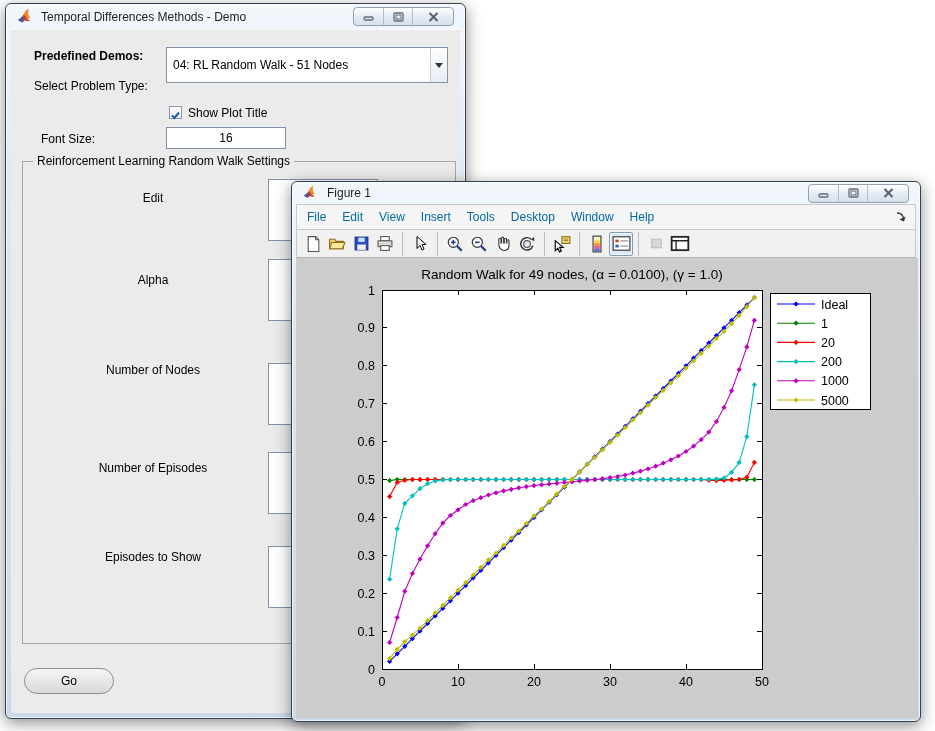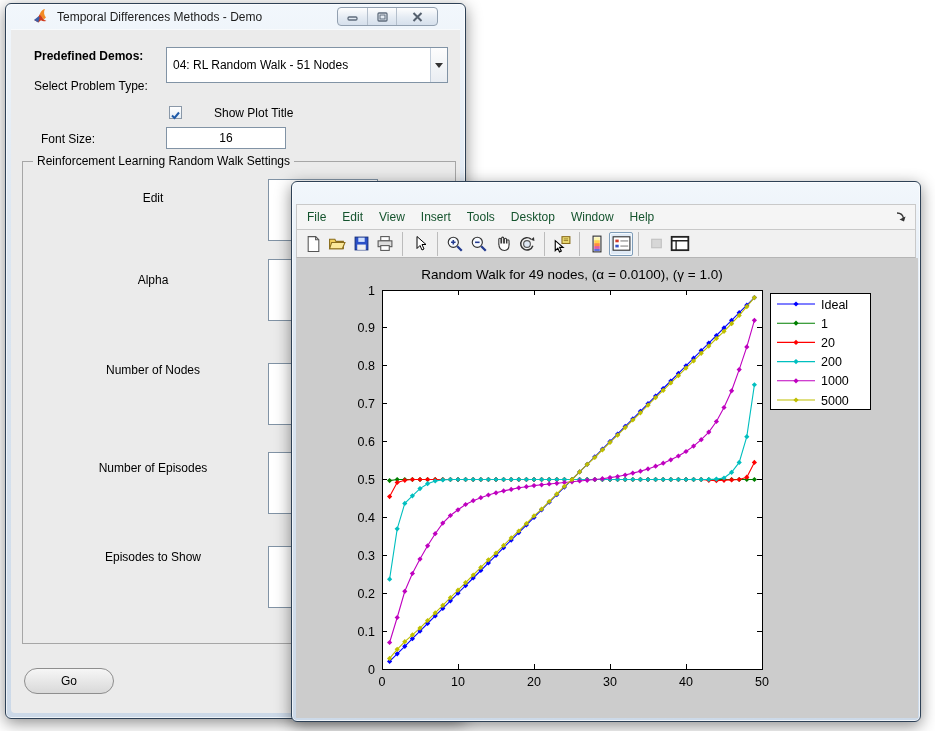--- a/index.html
+++ b/index.html
@@ -4,21 +4,21 @@
 <style>
   html,body{margin:0;padding:0;background:#fff;}
   *{box-sizing:border-box;}
   body{font-family:"Liberation Sans","DejaVu Sans",sans-serif;}
   .stage{position:relative;width:935px;height:731px;background:#fff;overflow:hidden;}
 
   
   .win{position:absolute;border:1px solid #2e4156;border-radius:6px;
        background:linear-gradient(180deg,#f2f7fc 0%,#dde7f2 30%,#ccd9e8 100%);
        box-shadow:0 4px 16px rgba(0,0,0,.45), inset 0 0 0 1px rgba(255,255,255,.65);}
-  .titlebar{position:absolute;left:0;top:0;right:0;display:flex;align-items:center;padding:0 27px;justify-content:space-between;}
+  .titlebar{position:absolute;left:0;top:0;right:0;display:flex;align-items:center;padding:0 11px;justify-content:space-between;}
   .title-text{font-size:12px;color:#1c1c1c;margin-left:7px;white-space:nowrap;}
   .app-icon{width:17px;height:17px;flex:0 0 auto;}
   .winbtns{margin-left:auto;display:flex;border:1px solid #92a0b0;border-radius:4px;overflow:hidden;
            background:linear-gradient(#fefefe,#e4ebf3 55%,#d6e0ec);}
   .winbtn{width:29px;height:17px;display:flex;align-items:center;justify-content:center;}
   .winbtn + .winbtn{border-left:1px solid #b4bfcc;}
   .winbtn.close{width:41px;}
 
   
   #demo-win{left:5px;top:3px;width:461px;height:716px;z-index:1;}
@@ -40,21 +40,21 @@
   .field-label{position:absolute;left:0;width:260px;text-align:center;font-size:12px;color:#000;}
   .tall-edit{position:absolute;left:245px;width:110px;height:62px;background:#fff;border:1px solid #8193a5;}
   .btn{position:absolute;border:1px solid #8e8e8e;border-radius:13px;font-size:12px;color:#000;
        background:linear-gradient(#f6f6f6,#e9e9e9 45%,#d9d9d9);display:flex;align-items:center;justify-content:center;}
 
   
   #fig-win{left:291px;top:181px;width:630px;height:541px;z-index:2;}
   #fig-win .titlebar{height:22px;}
   #fig-menubar{position:absolute;left:4px;top:22px;right:4px;height:26px;background:#f5f5f5;
                border:1px solid #c9c9c9;display:flex;align-items:center;padding:0 2px;}
-  .menu-item{font-size:12px;color:#14532d;padding:4px 8px;white-space:nowrap;}
+  .menu-item{font-size:12px;color:#0369a1;padding:4px 8px;white-space:nowrap;}
   .dock-arrow{margin-left:auto;padding-right:6px;display:flex;align-items:center;}
   #fig-toolbar{position:absolute;left:4px;top:48px;right:4px;height:28px;background:#f1f1f1;
                border-left:1px solid #c9c9c9;border-right:1px solid #c9c9c9;border-bottom:1px solid #b5b5b5;
                display:flex;align-items:center;padding:0 4px;}
   .tgroup{display:flex;align-items:center;}
   .tgroup + .tgroup{border-left:1px solid #bcbcbc;margin-left:5px;padding-left:5px;}
   .tbtn{width:24px;height:24px;display:flex;align-items:center;justify-content:center;border:1px solid transparent;border-radius:2px;}
   .tbtn.active{background:#dfeaf6;border:1px solid #7f9db9;box-shadow:inset 0 0 0 1px #f4f9fd;}
   .tbtn.disabled{opacity:.5;filter:grayscale(100%);}
   #fig-canvas{position:absolute;left:4px;top:76px;width:622px;height:460px;background:#cccccc;}
@@ -104,21 +104,21 @@
           </span>
       </div>
 
       <span class="lbl" style="left:23px;top:45px;">Select Problem Type:</span>
 
       <div class="checkbox" style="left:158px;top:76px;">
         <svg width="11" height="11" viewBox="0 0 11 11">
             <path d="M2 5.5 L4.5 8 L9 2.5" fill="none" stroke="#1e5aa8" stroke-width="2"></path>
           </svg>
       </div>
-      <span class="lbl" style="left:177px;top:72px;margin-left:26px;">Show Plot Title</span>
+      <span class="lbl" style="left:177px;top:72px;">Show Plot Title</span>
 
       <span class="lbl" style="left:30px;top:98px;">Font Size:</span>
       <div class="editbox center" style="left:155px;top:97px;width:120px;height:22px;">16</div>
 
       <div class="groupbox" style="left:11px;top:131px;width:434px;height:483px;padding-left:44px;">
         <span class="gb-title">Reinforcement Learning Random Walk Settings</span>
         <div id="settings-rows">
             <div class="field-label" style="top: 29px;">Edit</div>
             <div class="tall-edit" style="top: 17px;"></div>
             <div class="field-label" style="top: 111px;">Alpha</div>
@@ -130,20 +130,48 @@
             <div class="field-label" style="top: 388px;">Episodes to Show</div>
             <div class="tall-edit" style="top: 384px;"></div>
           </div>
       </div>
 
       <div class="btn" style="left:13px;top:638px;width:90px;height:26px;">Go</div>
     </div>
   </section>
 
   <section class="win" id="fig-win">
+    <div class="titlebar">
+      <span class="app-icon">
+        <svg viewBox="0 0 16 16" width="15" height="15">
+          <path d="M6.3 5.9C7.6 2.9 9.2 1.3 11.2 1c-1.3 2.9-1 5.6 1 7.9l-1.8 1.8C8.7 9.2 7.5 7.8 6.3 5.9z" fill="#f28a24"></path>
+          <path d="M1 11.4c2.6-.9 4.1-2.7 5.3-5.5l1.8 2C9.2 10 10.5 11.2 12.6 12c-1.9.8-3.5.6-5.1-.4L5 13.6z" fill="#cf3b1d"></path>
+          <path d="M1 11.4l4.3-3.6 1 1.1L5 13.6z" fill="#3b5ea8"></path>
+        </svg>
+      </span>
+      <span class="title-text">Figure 1</span>
+      <div class="winbtns">
+        <div class="winbtn">
+          <svg width="11" height="9" viewBox="0 0 11 9">
+              <rect x="1" y="5" width="9" height="3" rx="1.2" fill="none" stroke="#5f6c7c" stroke-width="1.3"></rect>
+            </svg>
+        </div>
+        <div class="winbtn">
+          <svg width="11" height="10" viewBox="0 0 11 10">
+              <rect x="1" y="1" width="9" height="8" rx="1" fill="none" stroke="#5f6c7c" stroke-width="1.3"></rect>
+              <rect x="3" y="3" width="5" height="4" fill="none" stroke="#5f6c7c" stroke-width="1"></rect>
+            </svg>
+        </div>
+        <div class="winbtn close">
+          <svg width="11" height="10" viewBox="0 0 11 10">
+              <path d="M1.5 1 L9.5 9 M9.5 1 L1.5 9" stroke="#55606e" stroke-width="2"></path>
+            </svg>
+        </div>
+      </div>
+    </div>
 
     <div id="fig-menubar">
         <span class="menu-item">File</span>
         <span class="menu-item">Edit</span>
         <span class="menu-item">View</span>
         <span class="menu-item">Insert</span>
         <span class="menu-item">Tools</span>
         <span class="menu-item">Desktop</span>
         <span class="menu-item">Window</span>
         <span class="menu-item">Help</span>

